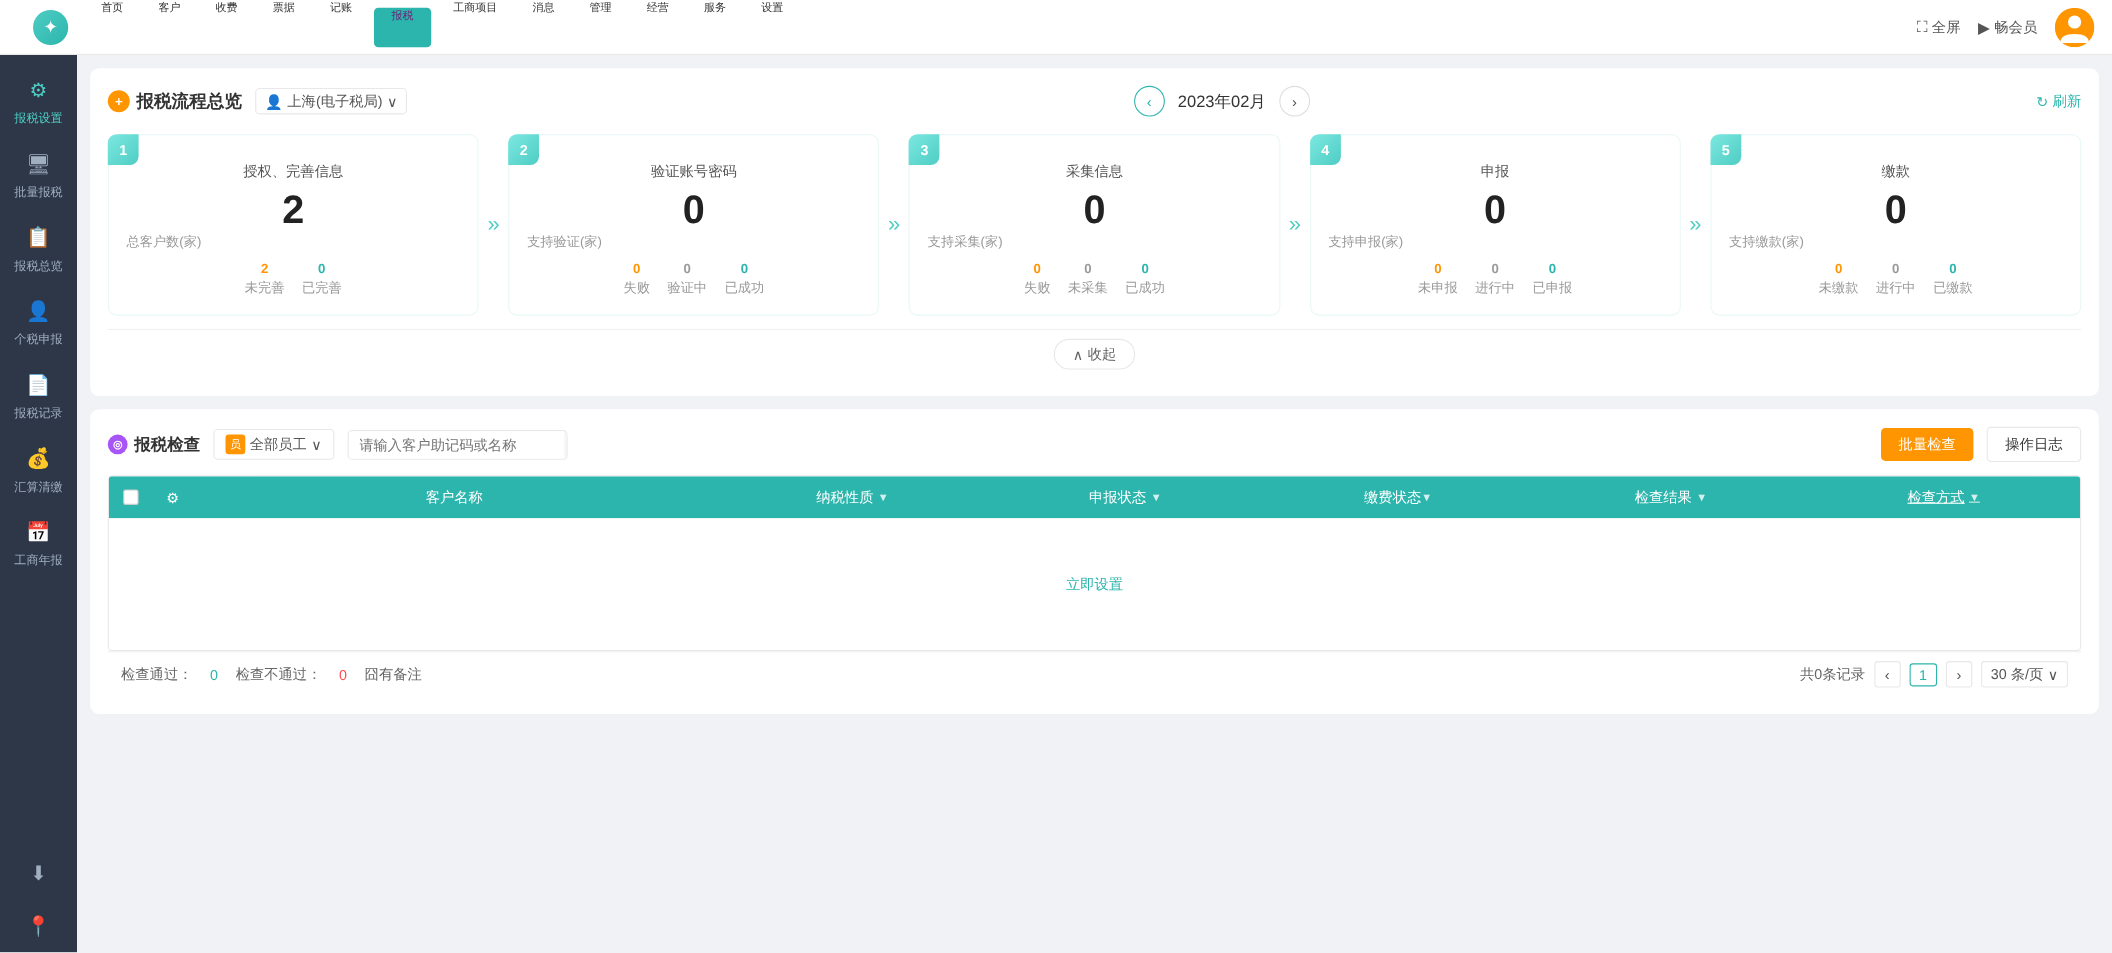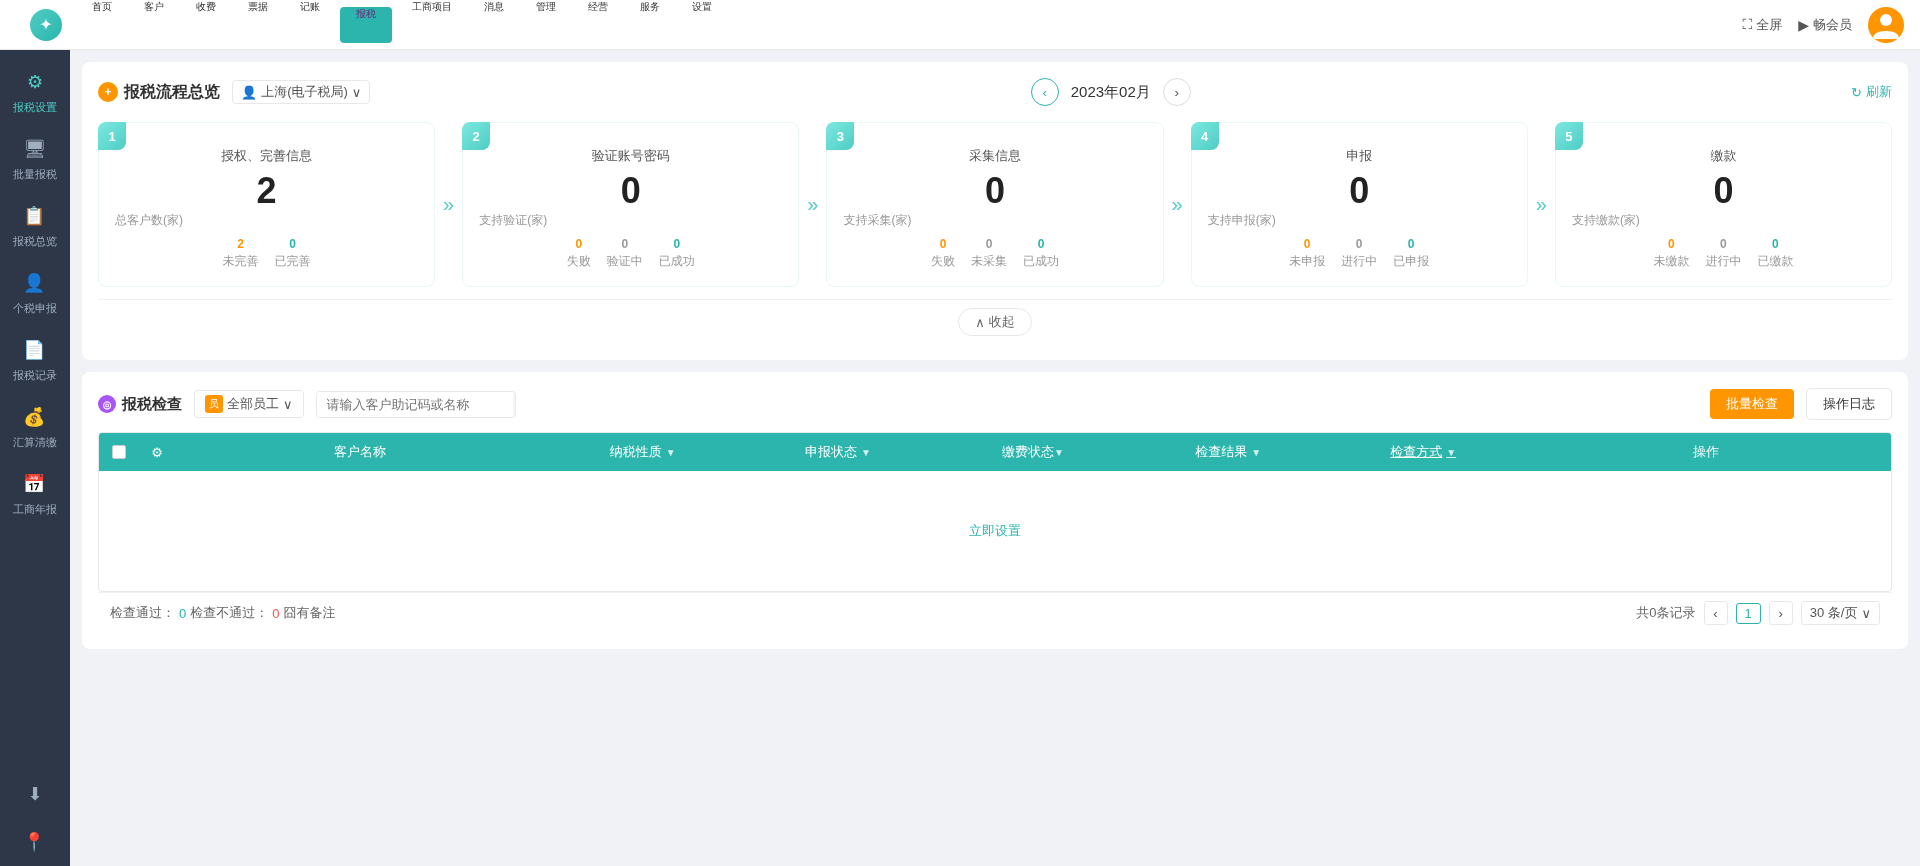--- a/index.html
+++ b/index.html
@@ -84,21 +84,21 @@
     .th-result { flex: 1; padding: 10px; text-align: center; display: flex; align-items: center; justify-content: center; gap: 4px; }
     .th-method { flex: 1; padding: 10px; text-align: center; display: flex; align-items: center; justify-content: center; gap: 4px; text-decoration: underline; }
     .th-action { flex: 2; padding: 10px; text-align: center; }
     .filter-icon { font-size: 10px; opacity: 0.8; }
 
     
     .table-body { min-height: 120px; display: flex; align-items: center; justify-content: center; flex-direction: column; color: #666; font-size: 13px; padding: 30px; line-height: 2; }
     .setup-link { color: #2bb5ac; cursor: pointer; text-decoration: none; display: block; text-align: center; }
 
     
-    .table-footer { display: flex; align-items: center; padding: 8px 12px; border-top: 1px solid #f0f0f0; font-size: 13px; color: #666; gap: 4px; }
+    .table-footer { display: flex; align-items: center; padding: 8px 12px; border-top: 1px solid #f0f0f0; font-size: 13px; color: #666; gap: 16px; }
     .footer-right { margin-left: auto; display: flex; align-items: center; gap: 8px; }
     .page-btn { width: 24px; height: 24px; border: 1px solid #e8e8e8; background: white; border-radius: 3px; cursor: pointer; display: flex; align-items: center; justify-content: center; color: #555; }
     .page-num { border: 1px solid #2bb5ac; border-radius: 3px; padding: 2px 8px; color: #2bb5ac; }
     .per-page-select { border: 1px solid #e8e8e8; border-radius: 3px; padding: 2px 8px; color: #555; display: flex; align-items: center; gap: 4px; cursor: pointer; }
 
     
     ::-webkit-scrollbar { width: 6px; }
     ::-webkit-scrollbar-track { background: #f0f0f0; }
     ::-webkit-scrollbar-thumb { background: #ccc; border-radius: 3px; }
 
@@ -398,21 +398,20 @@
             <span class="filter-icon">▼</span>
           </div>
           <div class="th-result">
             <span>检查结果</span>
             <span class="filter-icon">▼</span>
           </div>
           <div class="th-method">
             <span>检查方式</span>
             <span class="filter-icon">▼</span>
           </div>
-          <div class="th-action">操作</div>
         </div>
 
         <div class="table-body">
           <a class="setup-link">立即设置</a>
         </div>
       </div>
 
       <div class="table-footer">
         <span>检查通过：</span>
         <span style="color:#2bb5ac;cursor:pointer;">0</span>

